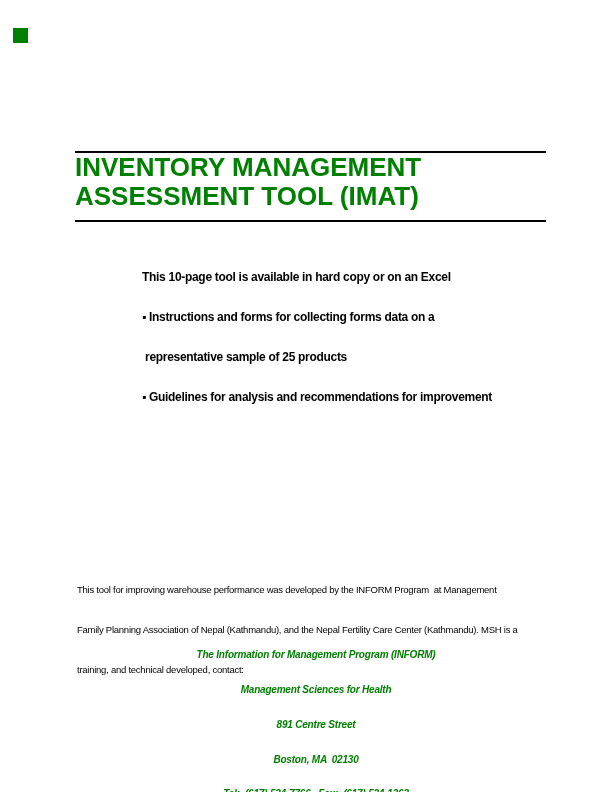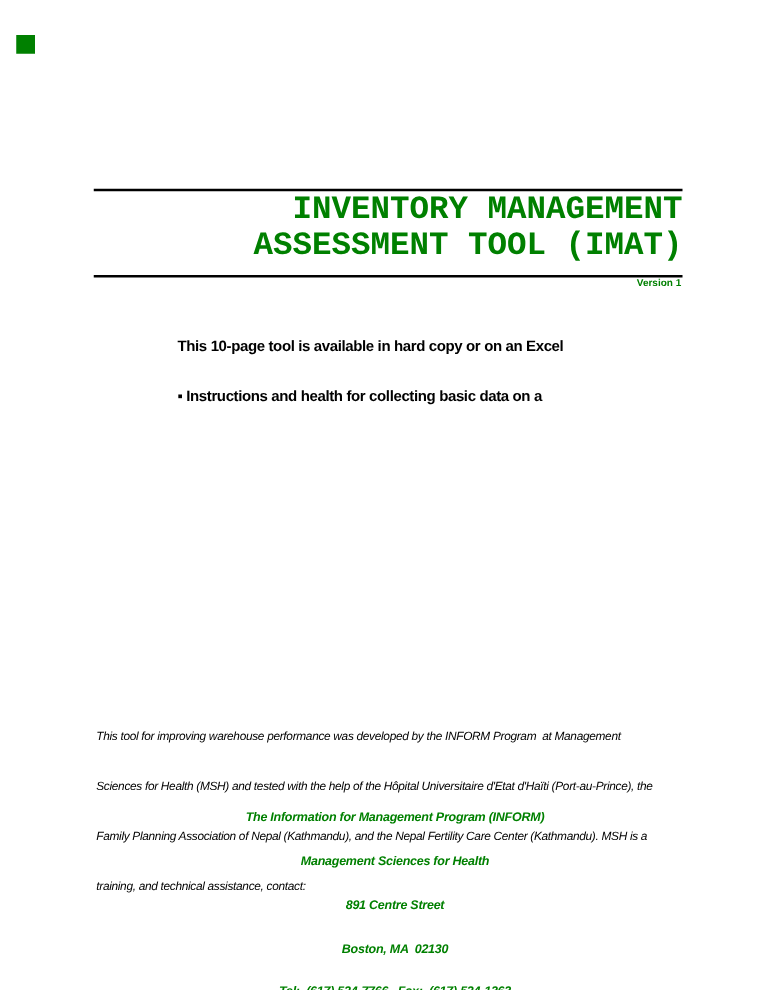--- a/index.html
+++ b/index.html
@@ -28,27 +28,26 @@
     height: 1.5px;
     background: #000000;
   }
   .rule-top { top: 151px; }
   .rule-bottom { top: 220px; }
   .title-block {
     position: absolute;
     left: 75px;
     top: 153px;
     width: 471px;
-    text-align: right;
+    text-align: left;
     color: #008000;
     font-weight: bold;
     font-size: 26px;
     line-height: 29px;
     white-space: nowrap;
-    font-family: Liberation Mono, monospace;
   }
   .version {
     position: absolute;
     left: 75px;
     top: 222px;
     width: 470px;
     text-align: right;
     color: #008000;
     font-weight: bold;
     font-size: 8px;
@@ -62,21 +61,20 @@
     font-size: 12px;
     line-height: 13.4px;
     letter-spacing: -0.3px;
     white-space: pre;
   }
   .footnote {
     position: absolute;
     left: 77px;
     top: 556px;
     color: #000000;
-    font-style: italic;
     font-size: 9.5px;
     line-height: 13.4px;
     letter-spacing: -0.25px;
     white-space: pre;
   }
   .contact {
     position: absolute;
     left: 10px;
     top: 626px;
     width: 612px;
@@ -99,32 +97,32 @@
 
   <div class="rule rule-top"></div>
 
   <div class="title-block">
     <div>INVENTORY MANAGEMENT</div>
     <div>ASSESSMENT TOOL (IMAT)</div>
   </div>
 
   <div class="rule rule-bottom"></div>
 
-  <div class="version">Version 1</div>
 
   <div class="intro">
     <div class="intro-line">This 10-page tool is available in hard copy or on an Excel</div>
-    <div class="intro-line">▪ Instructions and health for collecting basic data on a</div>
+    <div class="intro-line">▪ Instructions and forms for collecting forms data on a</div>
+    <div class="intro-line"> representative sample of 25 products</div>
+    <div class="intro-line">▪ Guidelines for analysis and recommendations for improvement</div>
   </div>
 
   <div class="footnote">
     <div class="footnote-line">This tool for improving warehouse performance was developed by the INFORM Program  at Management</div>
-    <div class="footnote-line">Sciences for Health (MSH) and tested with the help of the Hôpital Universitaire d'Etat d'Haïti (Port-au-Prince), the</div>
     <div class="footnote-line">Family Planning Association of Nepal (Kathmandu), and the Nepal Fertility Care Center (Kathmandu). MSH is a</div>
-    <div class="footnote-line">training, and technical assistance, contact:</div>
+    <div class="footnote-line">training, and technical developed, contact:</div>
   </div>
 
   <div class="contact">
     <div class="contact-line">The Information for Management Program (INFORM)</div>
     <div class="contact-line">Management Sciences for Health</div>
     <div class="contact-line">891 Centre Street</div>
     <div class="contact-line">Boston, MA  02130</div>
     <div class="contact-line">Tel:  (617) 524-7766.  Fax:  (617) 524-1363</div>
     
     

